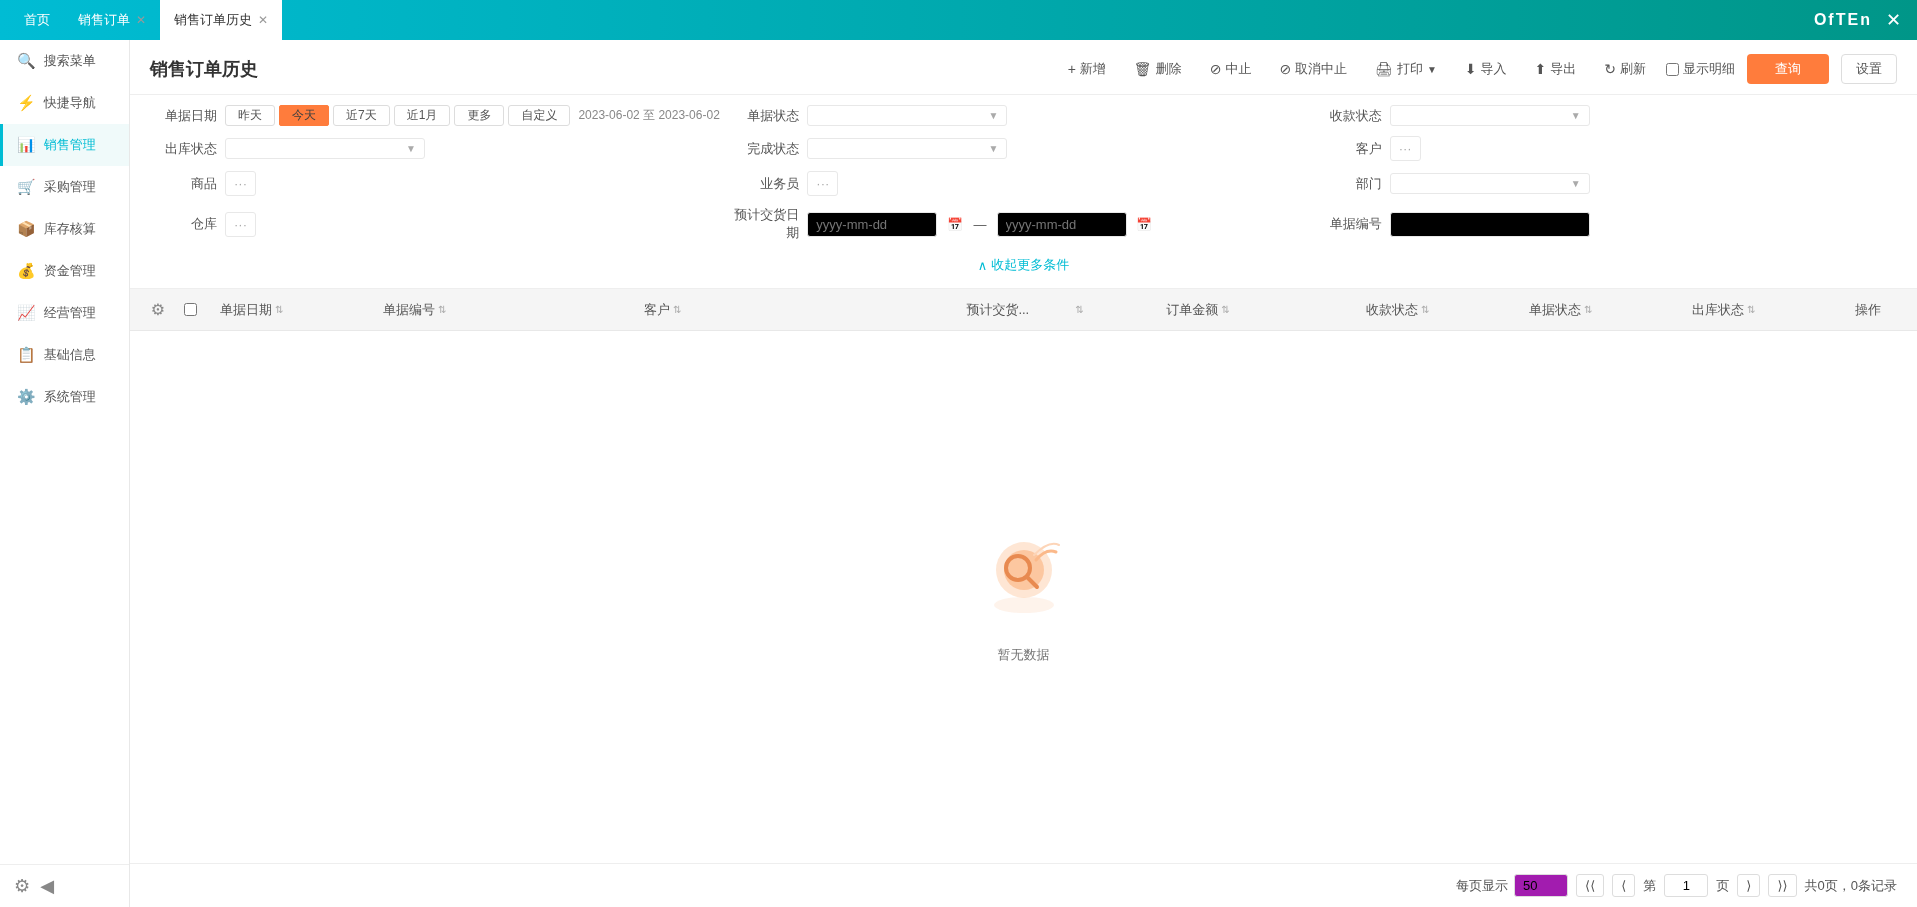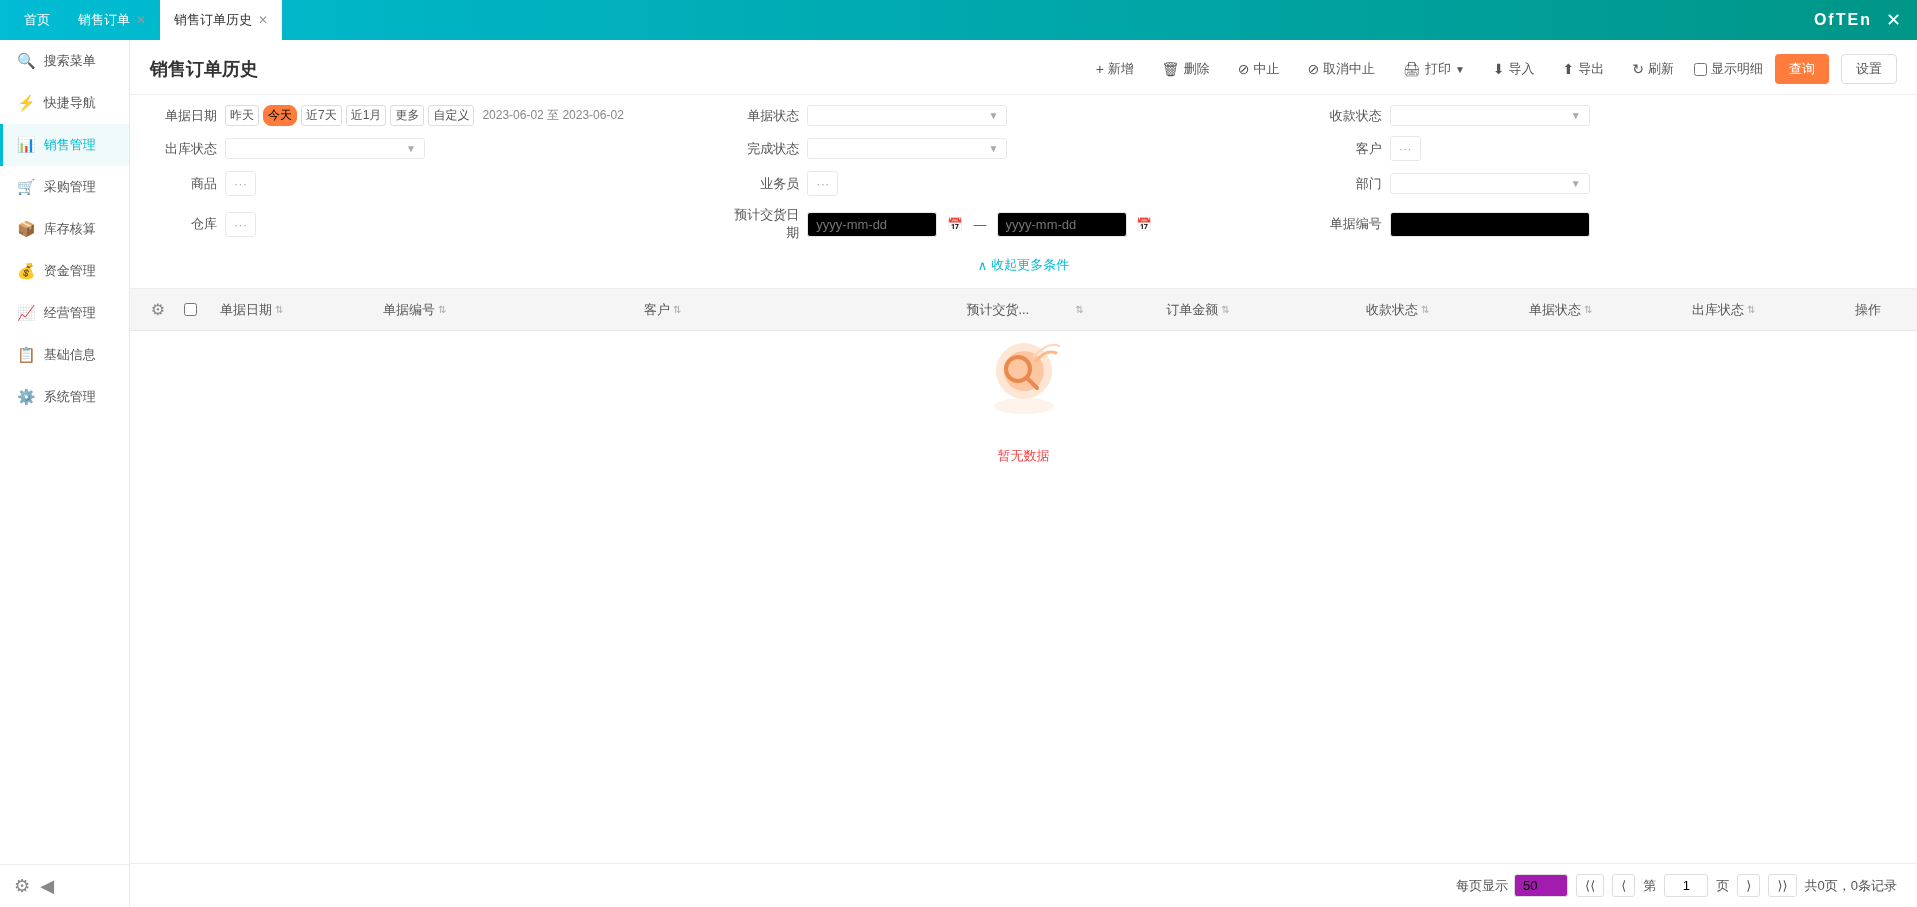--- a/index.html
+++ b/index.html
@@ -136,21 +136,21 @@
       font-size: 13px;
       padding: 4px 8px;
       border-radius: 3px;
       white-space: nowrap;
     }
     .toolbar-btn .icon { font-size: 14px; }
     .btn-primary {
       background: #ff7c3c;
       color: white;
       border: none;
-      padding: 6px 14px;
+      padding: 6px 28px;
       border-radius: 4px;
       cursor: pointer;
       font-size: 13px;
     }
     .btn-settings {
       background: white;
       color: #555;
       border: 1px solid #ddd;
       padding: 5px 14px;
       border-radius: 4px;
@@ -183,33 +183,33 @@
       flex: 1;
       display: flex;
       align-items: center;
     }
     .date-quick-btns {
       display: flex;
       align-items: center;
       gap: 4px;
     }
     .date-quick-btn {
-      padding: 1px 4px;
+      padding: 1px 12px;
       border: 1px solid #ddd;
       border-radius: 3px;
       cursor: pointer;
       color: #555;
       font-size: 12px;
       background: white;
     }
     .date-quick-btn.active {
       background: #ff7c3c;
-      color: #000000;
+      color: #404040;
       border-color: #ff7c3c;
-      border-radius: 8px;
+      border-radius: 2px;
       text-align: center;
     }
     .date-range-text {
       font-size: 12px;
       color: #888;
       margin-left: 8px;
     }
     .select-control {
       display: flex;
       align-items: center;
@@ -292,22 +292,22 @@
     .th-payment { flex: 1.2; }
     .th-doc-status { flex: 1.2; }
     .th-stock { flex: 1.2; }
     .th-action { width: 60px; text-align: right; }
 
     .empty-state {
       flex: 1;
       display: flex;
       flex-direction: column;
       align-items: center;
-      justify-content: flex-start;
-      color: #ef4444;
+      justify-content: center;
+      color: #737373;
       font-size: 14px;
     }
     .empty-icon {
       width: 100px;
       height: 100px;
       margin-bottom: 16px;
     }
 
     
     .pagination-bar {

